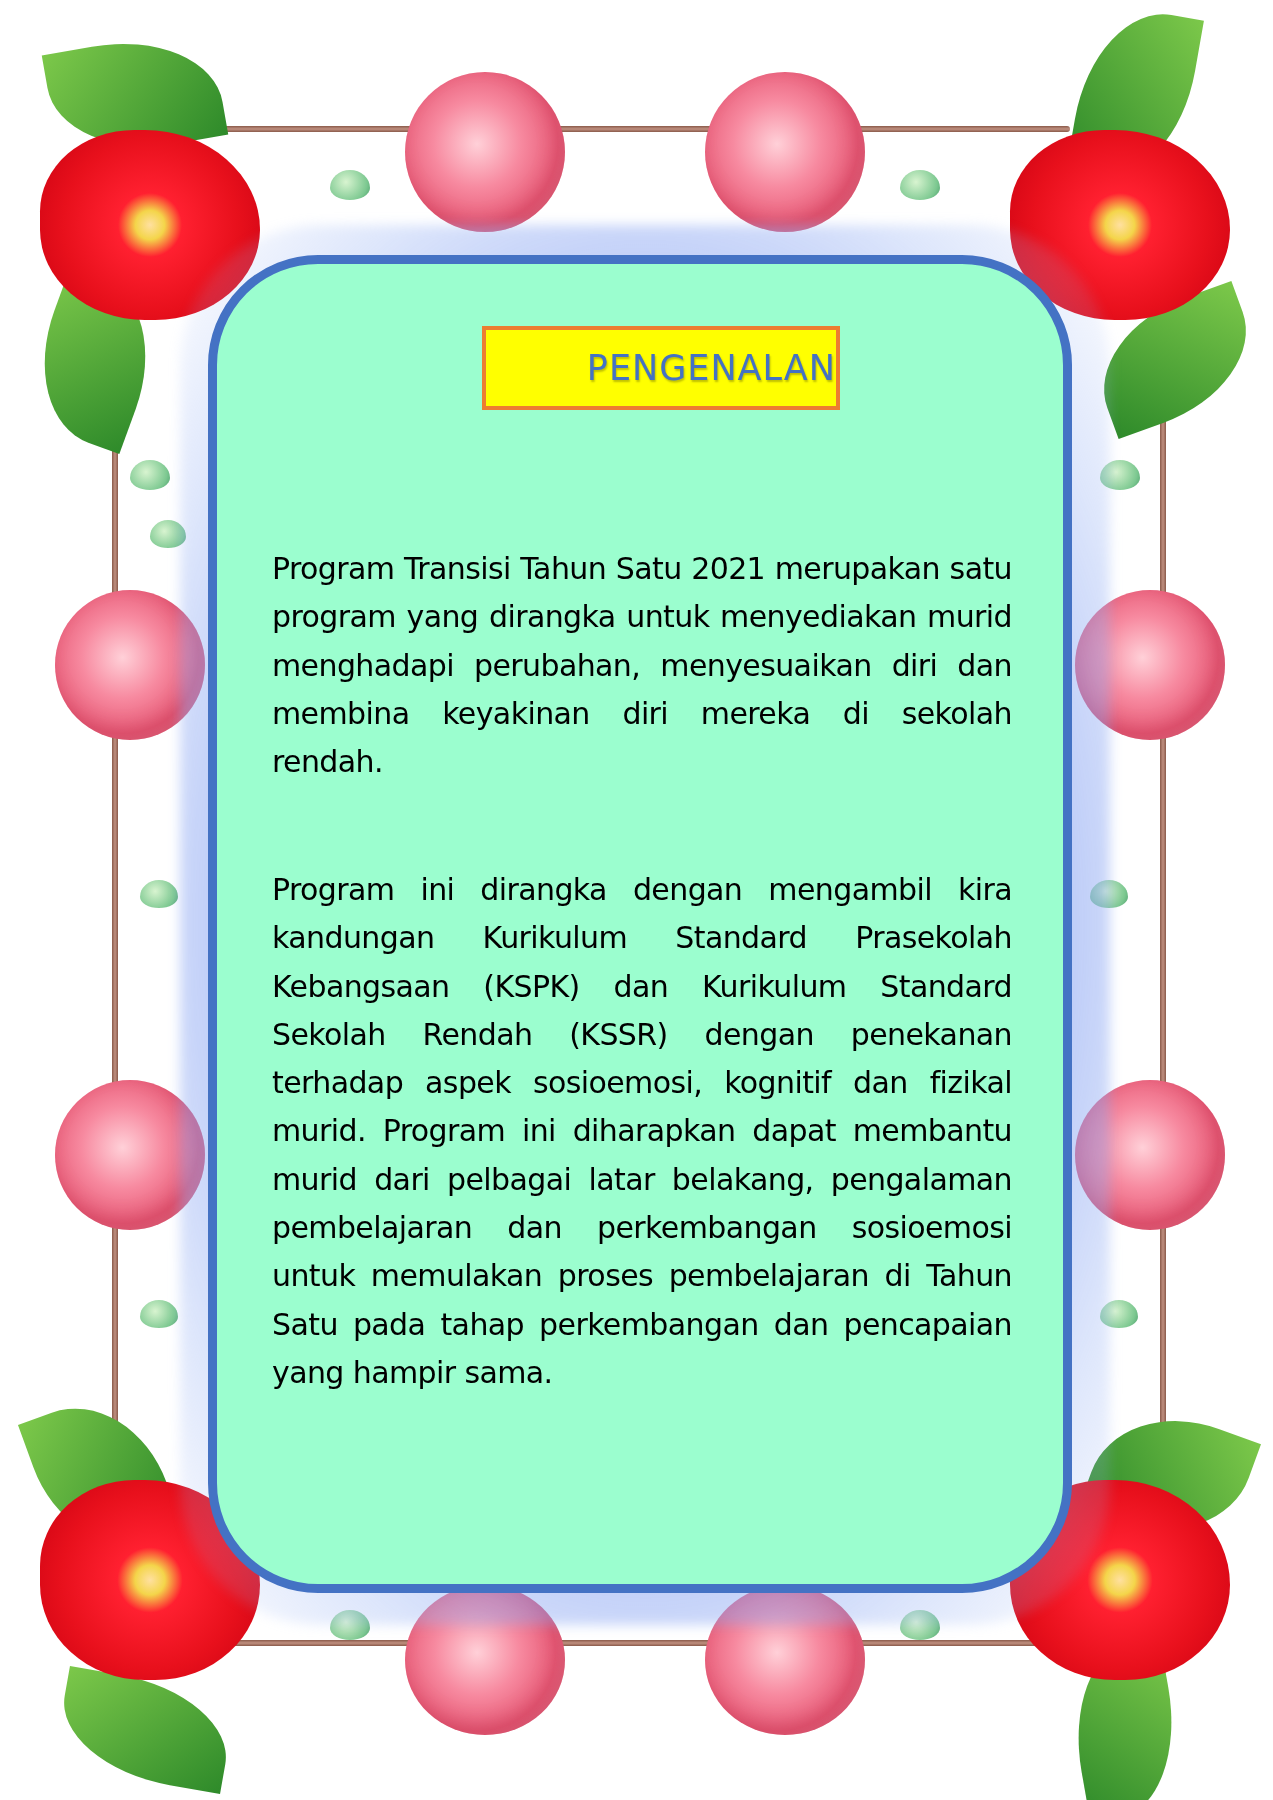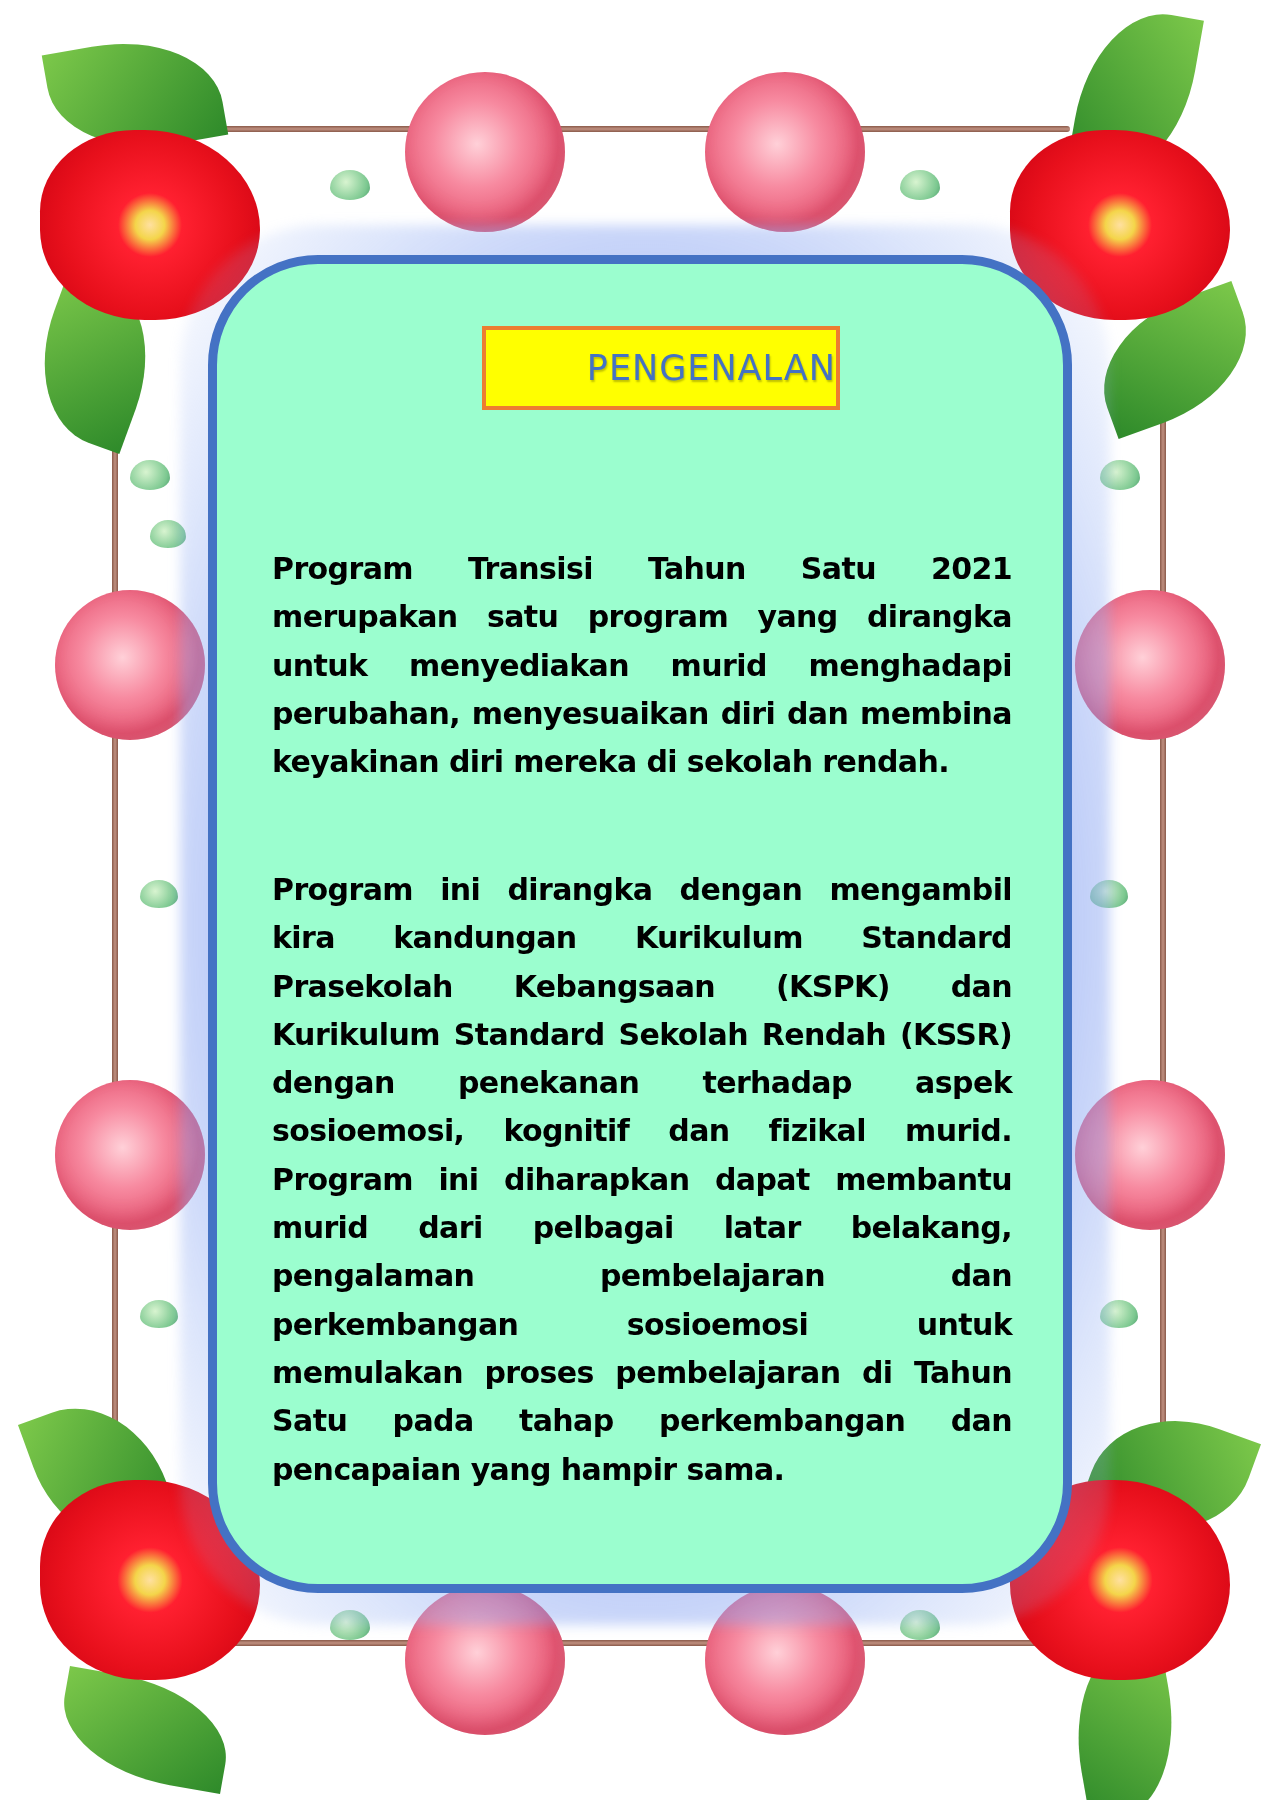--- a/index.html
+++ b/index.html
@@ -33,21 +33,21 @@
       display: flex; align-items: center; justify-content: flex-end; margin-left: 16px;
     }
     .title-text {
       font-family: "DejaVu Sans", sans-serif;
       font-size: 35px; color: #4472c4; letter-spacing: 1px;
       text-shadow: 1px 2px 2px rgba(0,0,0,0.25);
     }
     .body-text {
       position: absolute; left: 272px; width: 740px;
       font-family: "DejaVu Sans", sans-serif;
-      font-weight: bold; font-size: 30px; line-height: 48.3px;
+      font-weight: normal; font-size: 30px; line-height: 48.3px;
       color: #000000; text-align: justify;
       letter-spacing: -0.6px;
       margin-top: 40px;
     }
     .p1 { top: 505px; }
     .p2 { top: 826px; }
     .deco { position: absolute; }
     .rose {
       border-radius: 50%;
       background: radial-gradient(circle at 45% 45%, #ffd0d8 0%, #f78aa0 35%, #e85c78 65%, #f4a5b5 100%);

